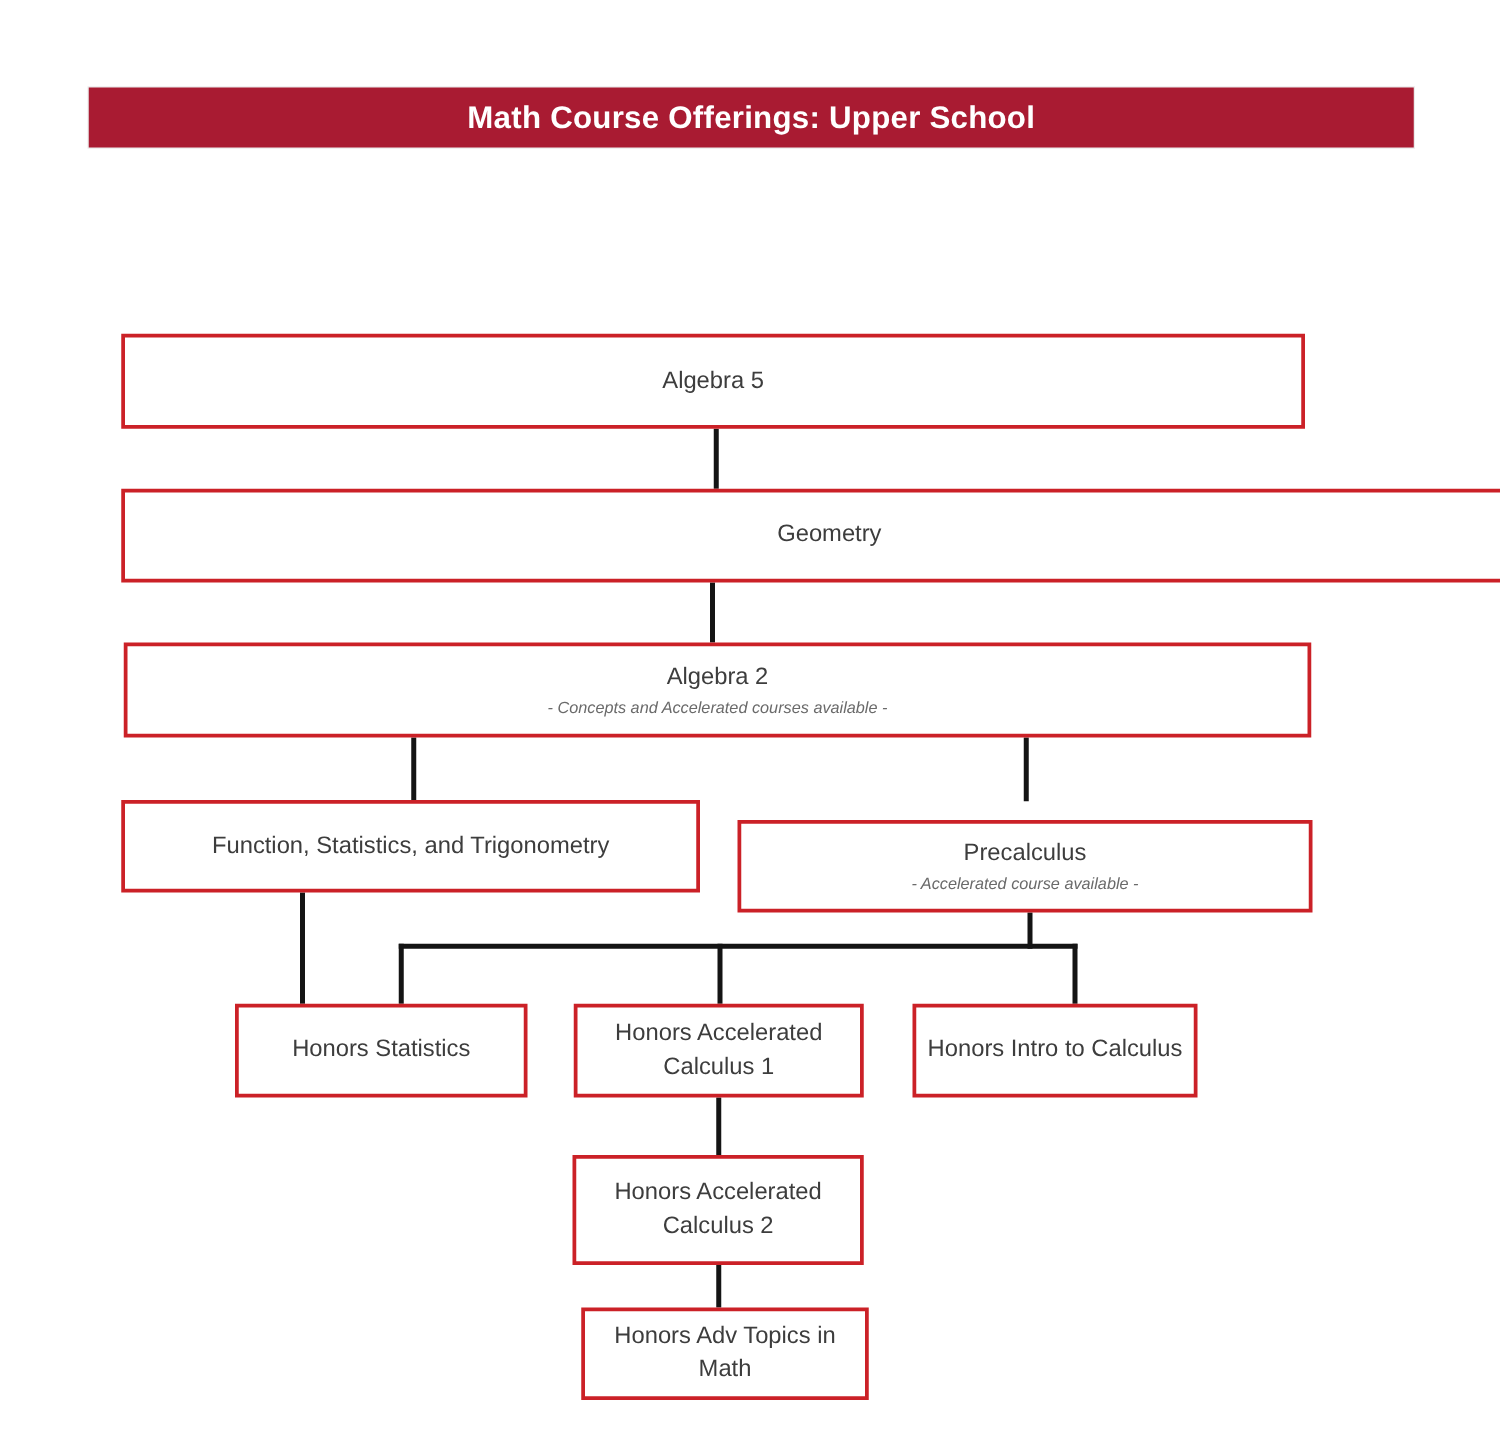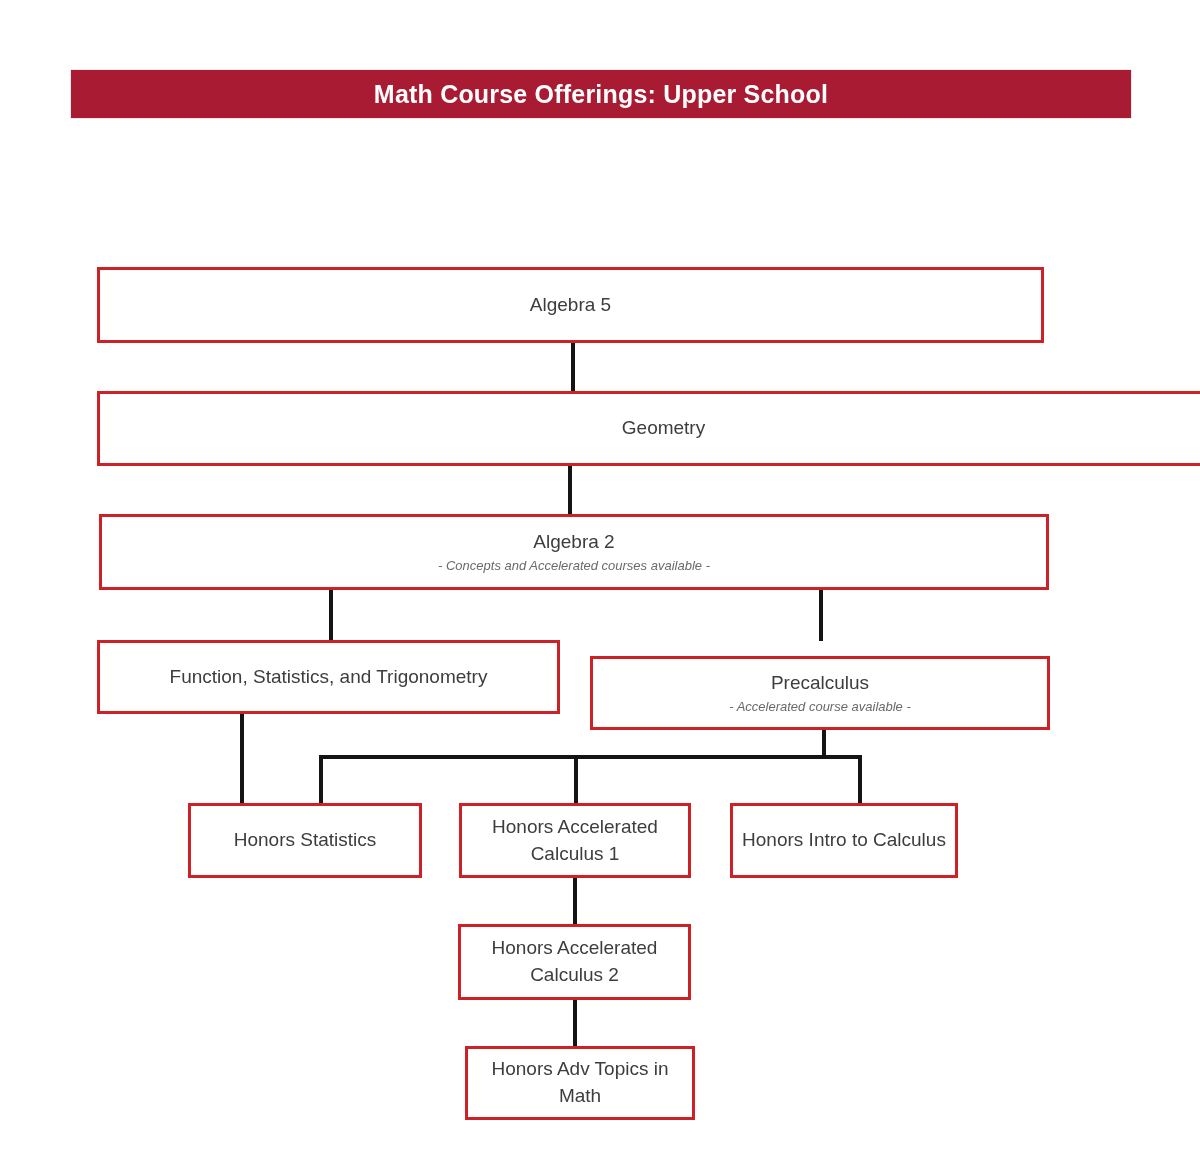--- a/index.html
+++ b/index.html
@@ -71,21 +71,21 @@
   }
   
   .n-algebra-1            { left:  97px; top:  267px; width: 947px; height: 76px; }
   .n-geometry             { left:  97px; top:  391px; width: 1133px; height: 75px; }
   .n-algebra-2            { left:  99px; top:  514px; width: 950px; height: 76px; }
   .n-fst                  { left:  97px; top:  640px; width: 463px; height: 74px; }
   .n-precalculus          { left: 590px; top:  640px; width: 460px; height: 74px; margin-top: 16px; }
   .n-honors-statistics    { left: 188px; top:  803px; width: 234px; height: 75px; }
   .n-hac1                 { left: 459px; top:  803px; width: 232px; height: 75px; }
   .n-honors-intro         { left: 730px; top:  803px; width: 228px; height: 75px; }
-  .n-hac2                 { left: 458px; top:  924px; width: 233px; height: 76px; justify-content: center; }
+  .n-hac2                 { left: 458px; top:  924px; width: 233px; height: 88px; justify-content: center; }
   .n-adv-topics           { left: 465px; top: 1046px; width: 230px; height: 74px; }
 </style>
 </head>
 <body>
 
 <div class="canvas">
 
   <div class="banner">
     <span class="title">Math Course Offerings: Upper School</span>
   </div>

